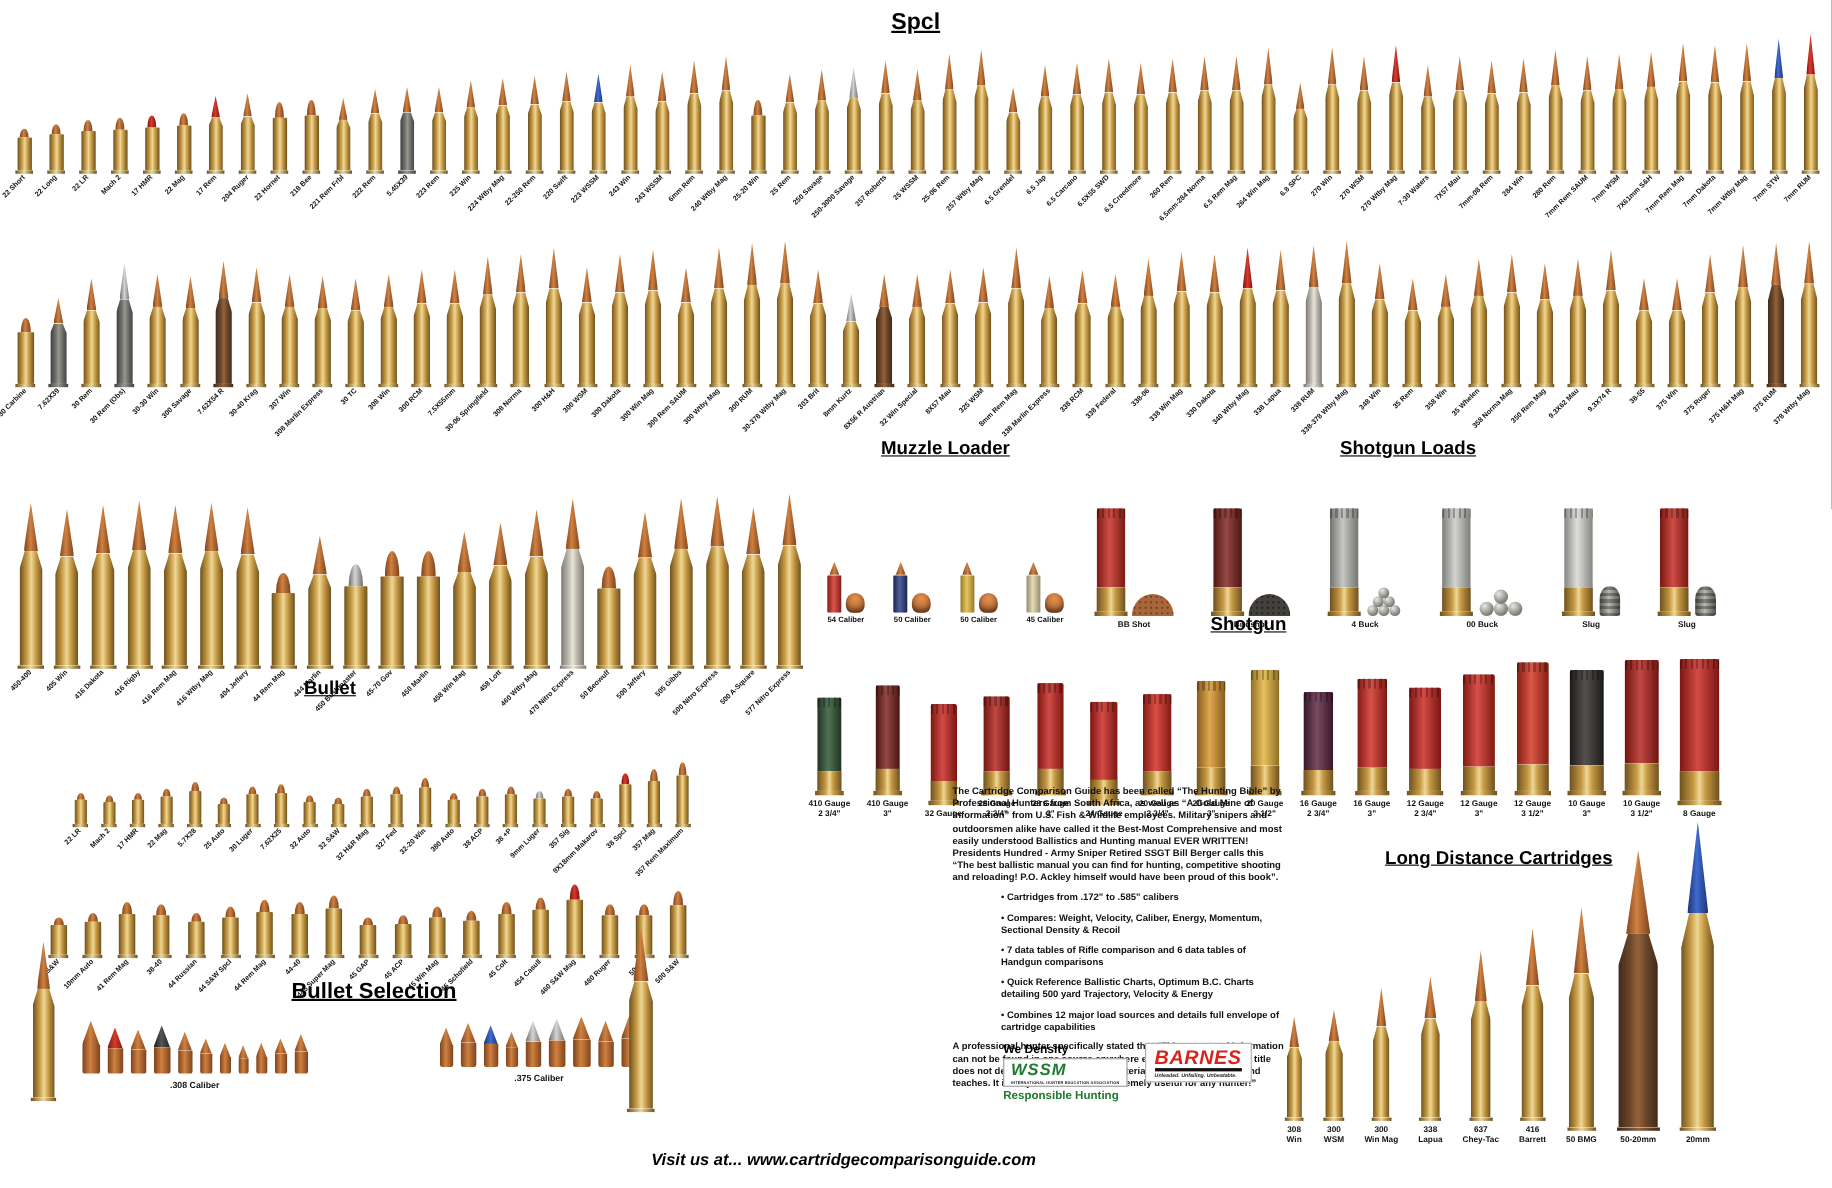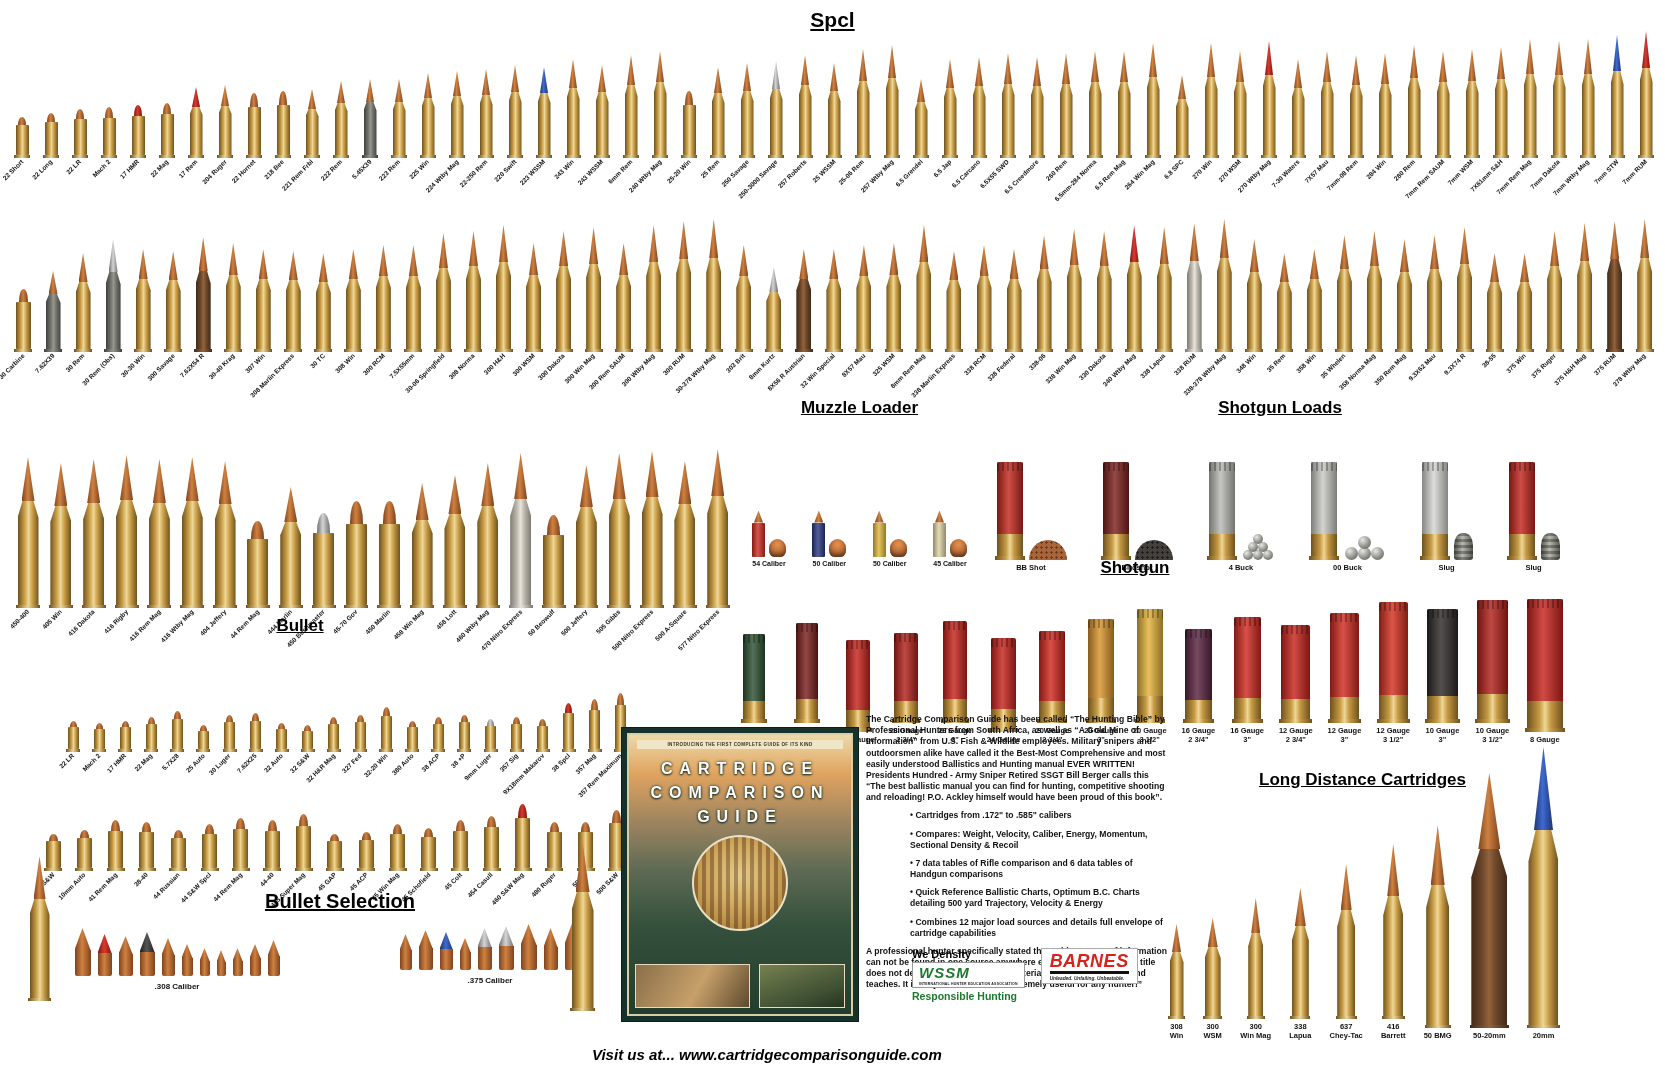--- a/index.html
+++ b/index.html
@@ -2042,35 +2042,20 @@
           <div class="tip" style="width: 19px; height: 83px; background: linear-gradient(90deg, rgb(29, 52, 112), rgb(63, 106, 208) 45%, rgb(29, 52, 112)); clip-path: polygon(50% 0px, 100% 100%, 0px 100%);"></div>
           <div class="case" style="width: 30px; height: 195px; background: linear-gradient(90deg, rgb(110, 81, 29), rgb(199, 155, 69) 30%, rgb(238, 215, 150) 50%, rgb(199, 155, 69) 70%, rgb(110, 81, 29)); clip-path: polygon(24% 0px, 76% 0px, 100% 16%, 100% 100%, 0px 100%, 0px 16%);"></div>
           <div class="rim" style="width: 33px; height: 3px; background: linear-gradient(90deg, rgb(110, 81, 29), rgb(238, 215, 150), rgb(110, 81, 29));"></div>
         </div>
         <div class="hlabel">
           <div>20mm</div>
         </div>
       </div>
     </div>
 
-  <div class="book">
-    <div class="book-inner">
-      <div class="book-intro">Introducing the first complete guide of its kind</div>
-      <div class="book-title">
-        <div>CARTRIDGE</div>
-        <div>COMPARISON</div>
-        <div>GUIDE</div>
-      </div>
-      <div class="book-circle"></div>
-      <div class="book-photos">
-        <div class="book-photo1"></div>
-        <div class="book-photo2"></div>
-      </div>
-    </div>
-  </div>
 
   <div id="desc">
     <div class="p">The Cartridge Comparison Guide has been called “The Hunting Bible” by Professional Hunters from South Africa, as well as “A Gold Mine of Information” from U.S. Fish &amp; Wildlife employees. Military snipers and outdoorsmen alike have called it the Best-Most Comprehensive and most easily understood Ballistics and Hunting manual EVER WRITTEN! Presidents Hundred - Army Sniper Retired SSGT Bill Berger calls this “The best ballistic manual you can find for hunting, competitive shooting and reloading!  P.O. Ackley himself would have been proud of this book”.</div>
     <div class="blist" id="desc-bullets">
         <div class="bullet-line">• Cartridges from .172" to .585" calibers</div>
         <div class="bullet-line">• Compares: Weight, Velocity, Caliber, Energy, Momentum, Sectional Density &amp; Recoil</div>
         <div class="bullet-line">• 7 data tables of Rifle comparison and 6 data tables of Handgun comparisons</div>
         <div class="bullet-line">• Quick Reference Ballistic Charts, Optimum B.C. Charts detailing 500 yard Trajectory, Velocity &amp; Energy</div>
         <div class="bullet-line">• Combines 12 major load sources and details full envelope of cartridge capabilities</div>
       </div>

